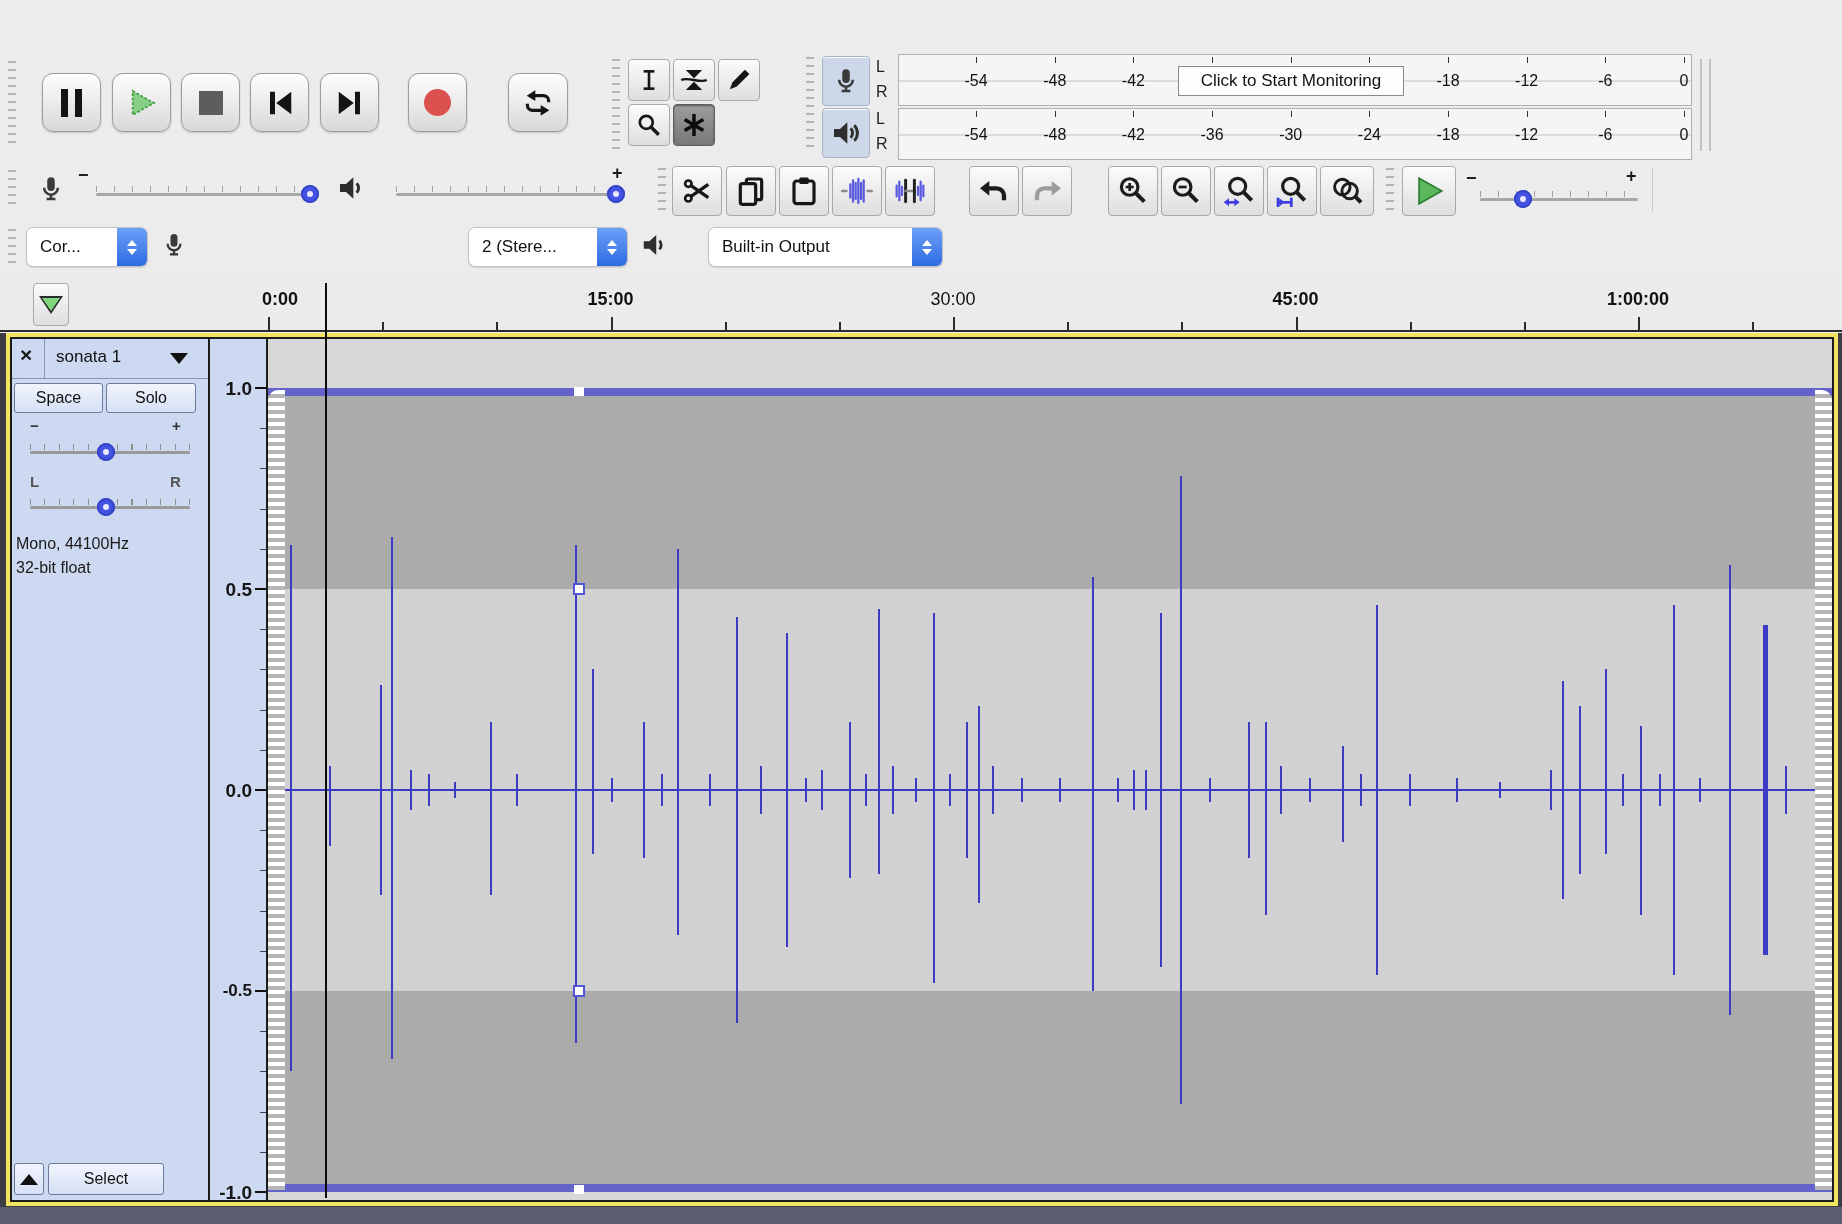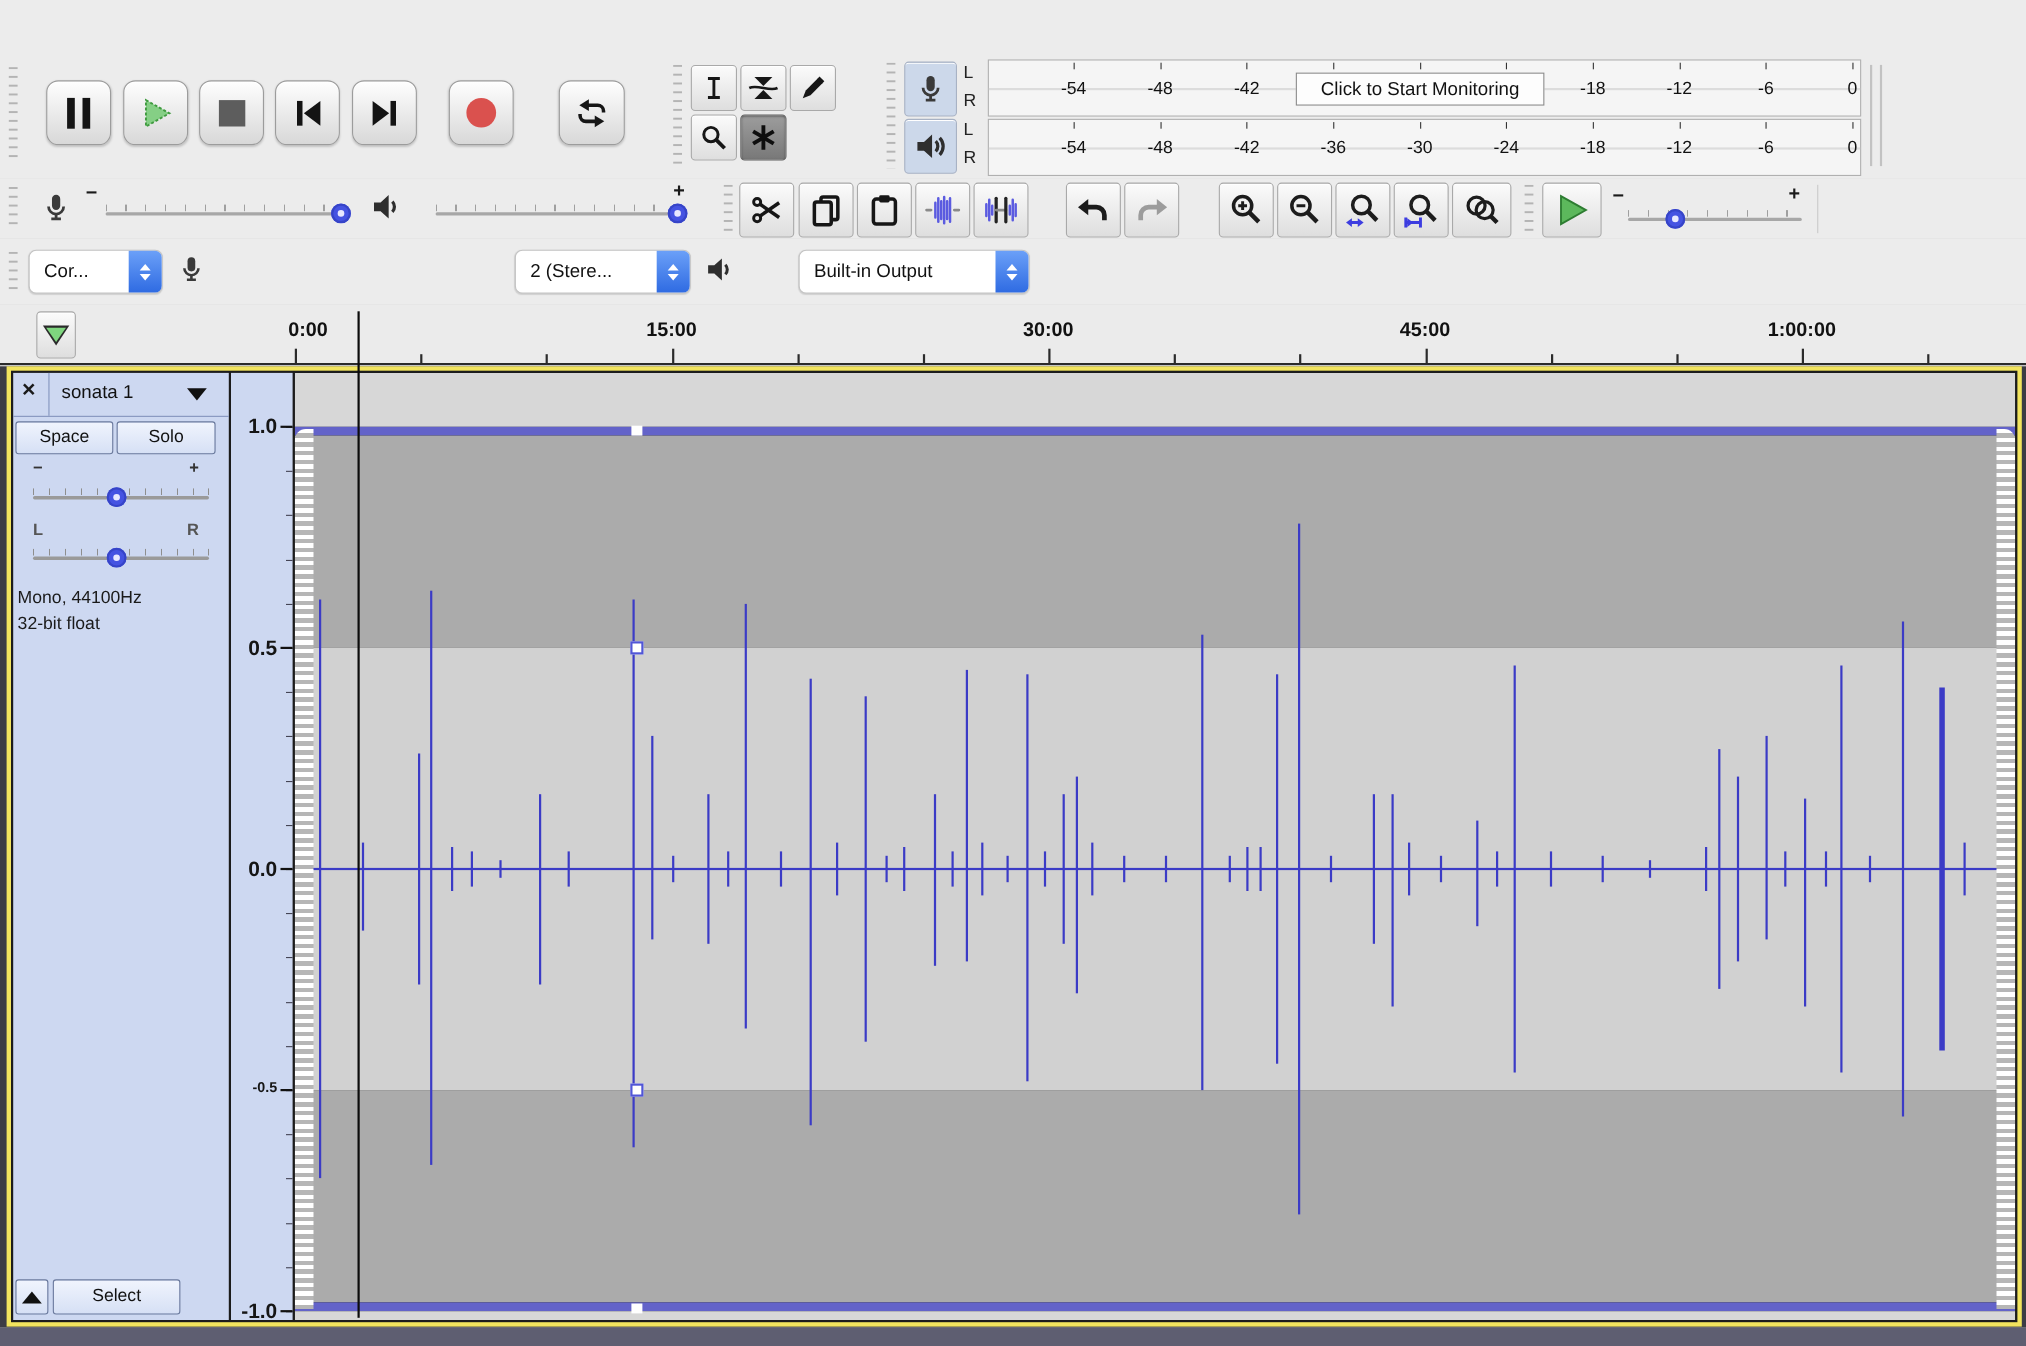--- a/index.html
+++ b/index.html
@@ -329,21 +329,21 @@
       <span class="txt">2 (Stere...</span>
       <span class="cap">
           <i class="chev-up"></i>
           <i class="chev-dn"></i>
         </span>
     </div>
     <svg class="abs" style="left:640px;top:13px;" width="30" height="30" viewBox="0 0 24 24">
         <polygon points="3,9 7.5,9 13,4 13,20 7.5,15 3,15" fill="#2e2e2e"></polygon>
         <path d="M15.5 8.5 a5 5 0 0 1 0 7" stroke="#2e2e2e" stroke-width="2.2" fill="none"></path>
       </svg>
-    <div class="abs mselect" style="left:726px;top:10px;width:210px;height:40px;">
+    <div class="abs mselect" style="left:708px;top:10px;width:235px;height:40px;">
       <span class="txt">Built-in Output</span>
       <span class="cap">
           <i class="chev-up"></i>
           <i class="chev-dn"></i>
         </span>
     </div>
   </div>
 
   <div class="abs ruler" id="ruler">
     <div class="abs toolbtn" style="left:33px;top:6px;width:36px;height:43px;border-radius:4px;">
@@ -360,21 +360,21 @@
       <div class="abs" style="left: 953px; bottom: 0px; width: 2px; height: 13px; background: rgb(43, 43, 43);"></div>
       <div class="abs" style="left: 1067.17px; bottom: 0px; width: 2px; height: 8px; background: rgb(43, 43, 43);"></div>
       <div class="abs" style="left: 1181.33px; bottom: 0px; width: 2px; height: 8px; background: rgb(43, 43, 43);"></div>
       <div class="abs" style="left: 1295.5px; bottom: 0px; width: 2px; height: 13px; background: rgb(43, 43, 43);"></div>
       <div class="abs" style="left: 1409.67px; bottom: 0px; width: 2px; height: 8px; background: rgb(43, 43, 43);"></div>
       <div class="abs" style="left: 1523.83px; bottom: 0px; width: 2px; height: 8px; background: rgb(43, 43, 43);"></div>
       <div class="abs" style="left: 1638px; bottom: 0px; width: 2px; height: 13px; background: rgb(43, 43, 43);"></div>
       <div class="abs" style="left: 1752.17px; bottom: 0px; width: 2px; height: 8px; background: rgb(43, 43, 43);"></div>
       <div class="abs" style="left: 235px; top: 12px; width: 90px; text-align: center; font-size: 18px; font-weight: bold; color: rgb(17, 17, 17);">0:00</div>
       <div class="abs" style="left: 565.5px; top: 12px; width: 90px; text-align: center; font-size: 18px; font-weight: bold; color: rgb(17, 17, 17);">15:00</div>
-      <div class="abs" style="left: 908px; top: 12px; width: 90px; text-align: center; font-size: 18px; font-weight: bold; color: rgb(17, 17, 17);">30:00</div>
+      <div class="abs" style="left: 908px; top: 12px; width: 90px; text-align: center; font-size: 18px; font-weight: normal; color: rgb(17, 17, 17);">30:00</div>
       <div class="abs" style="left: 1250.5px; top: 12px; width: 90px; text-align: center; font-size: 18px; font-weight: bold; color: rgb(17, 17, 17);">45:00</div>
       <div class="abs" style="left: 1593px; top: 12px; width: 90px; text-align: center; font-size: 18px; font-weight: bold; color: rgb(17, 17, 17);">1:00:00</div>
     </div>
 
   <div class="abs" style="left:0;top:333px;width:1842px;height:874px;background:#3c3c44;"></div>
   <div class="abs" style="left:6px;top:333px;width:1832px;height:873px;background:#f2e45e;"></div>
   <div class="abs" style="left:10px;top:337px;width:1824px;height:865px;background:#1c1c1c;"></div>
 
   <div class="abs" id="trackpanel" style="left:12px;top:339px;width:196px;height:861px;background:#cdd8f1;">
     <div class="abs" style="left:0;top:0;width:196px;height:39px;border-bottom:1px solid #8494bd;">
@@ -429,21 +429,21 @@
       <div class="abs" style="left: 50px; top: 129.4px; width: 6px; height: 1px; background: rgb(68, 68, 85);"></div>
       <div class="abs" style="left: 50px; top: 89.2px; width: 6px; height: 1px; background: rgb(68, 68, 85);"></div>
       <div class="abs" style="left: 50px; top: 49px; width: 6px; height: 1px; background: rgb(68, 68, 85);"></div>
       <div class="abs" style="left: 45px; top: 48px; width: 11px; height: 2px; background: rgb(17, 17, 17);"></div>
       <div class="abs" style="left: 0px; top: 39px; width: 42px; text-align: right; font-size: 19px; font-weight: bold; color: rgb(21, 21, 21);">1.0</div>
       <div class="abs" style="left: 45px; top: 249px; width: 11px; height: 2px; background: rgb(17, 17, 17);"></div>
       <div class="abs" style="left: 0px; top: 240px; width: 42px; text-align: right; font-size: 19px; font-weight: bold; color: rgb(21, 21, 21);">0.5</div>
       <div class="abs" style="left: 45px; top: 450px; width: 11px; height: 2px; background: rgb(17, 17, 17);"></div>
       <div class="abs" style="left: 0px; top: 441px; width: 42px; text-align: right; font-size: 19px; font-weight: bold; color: rgb(21, 21, 21);">0.0</div>
       <div class="abs" style="left: 45px; top: 651px; width: 11px; height: 2px; background: rgb(17, 17, 17);"></div>
-      <div class="abs" style="left: 0px; top: 642px; width: 42px; text-align: right; font-size: 13px; font-weight: bold; color: rgb(21, 21, 21);">-0.5</div>
+      <div class="abs" style="left: 0px; top: 642px; width: 42px; text-align: right; font-size: 17px; font-weight: bold; color: rgb(21, 21, 21);">-0.5</div>
       <div class="abs" style="left: 45px; top: 852px; width: 11px; height: 2px; background: rgb(17, 17, 17);"></div>
       <div class="abs" style="left: 0px; top: 843px; width: 42px; text-align: right; font-size: 19px; font-weight: bold; color: rgb(21, 21, 21);">-1.0</div>
     </div>
 
   <div class="abs" id="wave" style="left:268px;top:339px;width:1564px;height:861px;overflow:hidden;">
       <div class="abs" style="left: 0px; top: 0px; width: 1564px; height: 49px; background: rgb(215, 215, 215);"></div>
       <div class="abs" style="left: 0px; top: 49px; width: 1564px; height: 8px; background: rgb(99, 99, 201);"></div>
       <div class="abs" style="left: 0px; top: 57px; width: 1564px; height: 193px; background: rgb(171, 171, 171);"></div>
       <div class="abs" style="left: 0px; top: 250px; width: 1564px; height: 402px; background: rgb(209, 209, 209);"></div>
       <div class="abs" style="left: 0px; top: 652px; width: 1564px; height: 193px; background: rgb(171, 171, 171);"></div>

